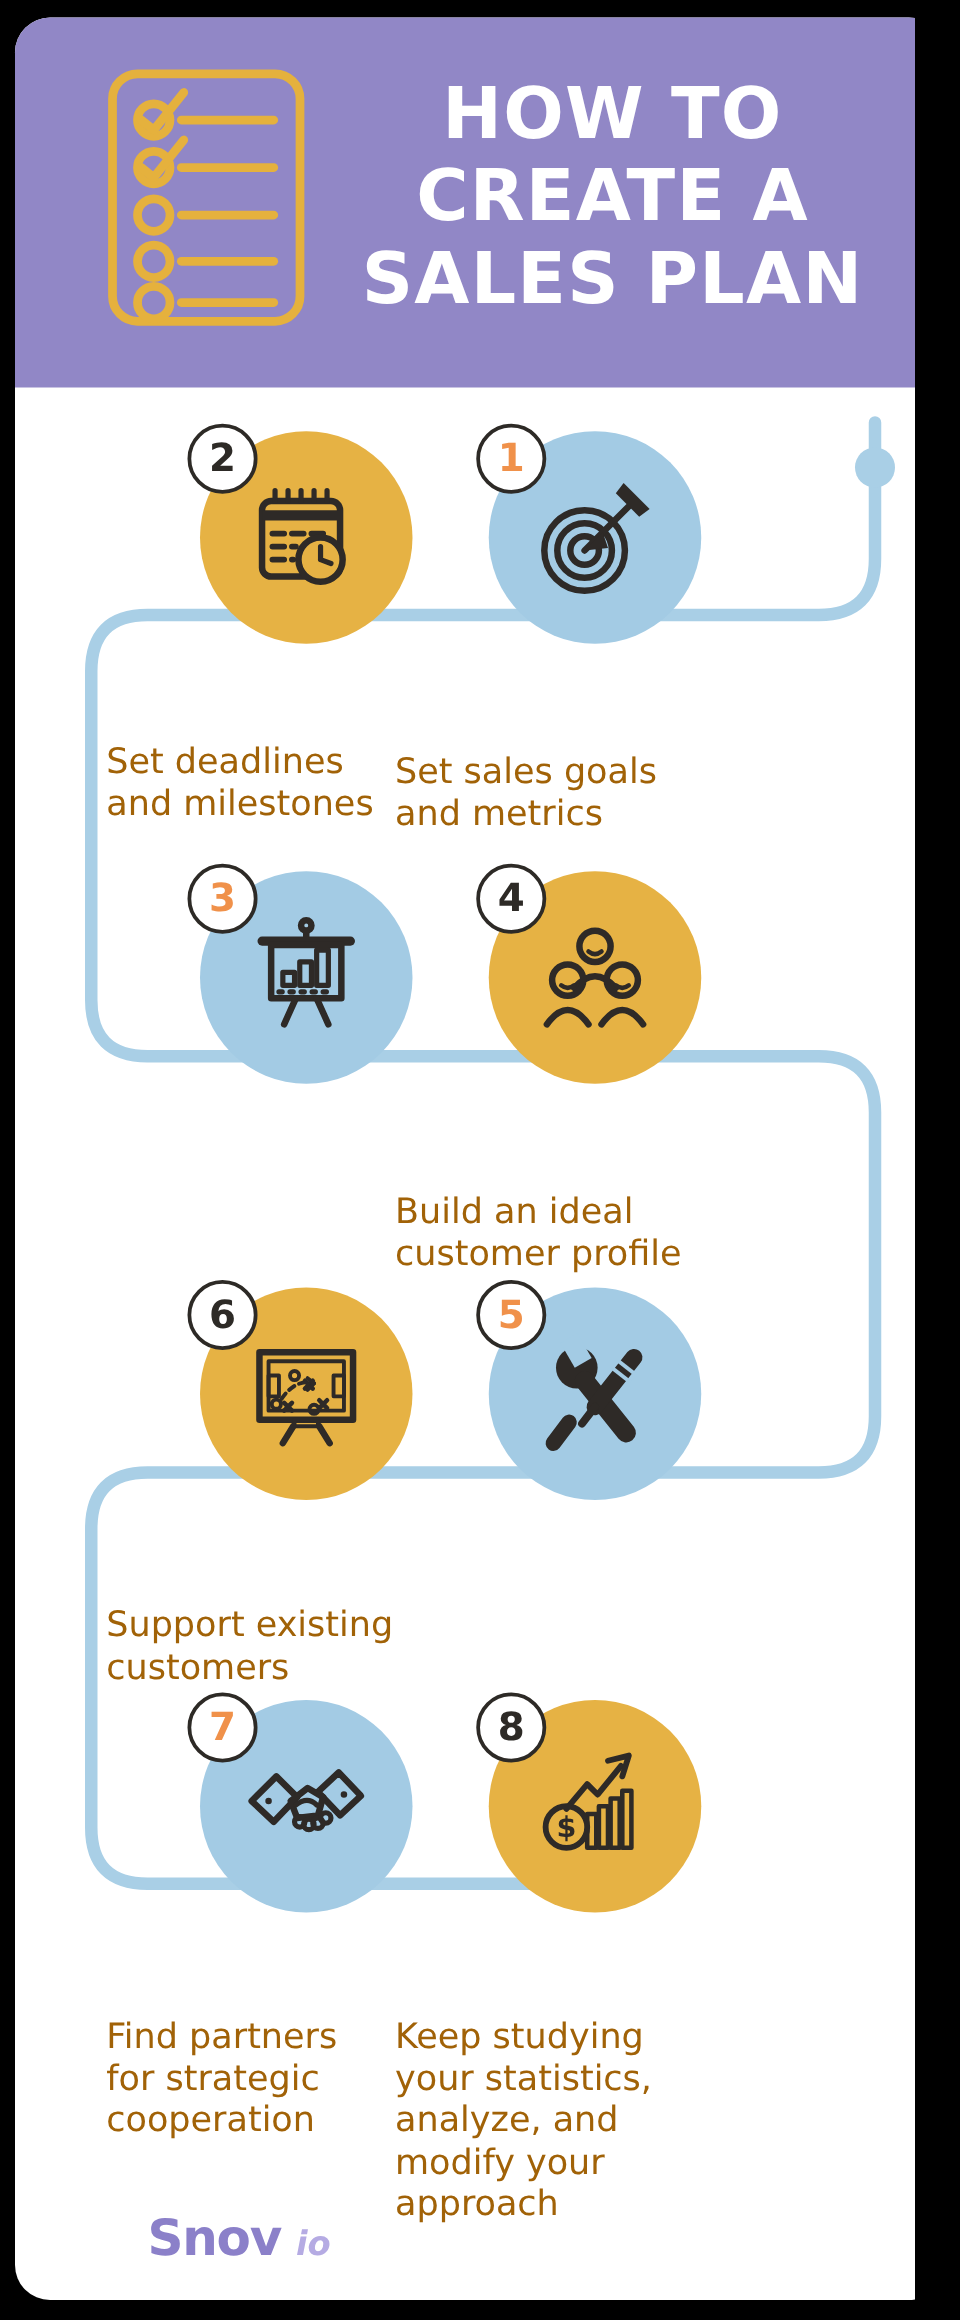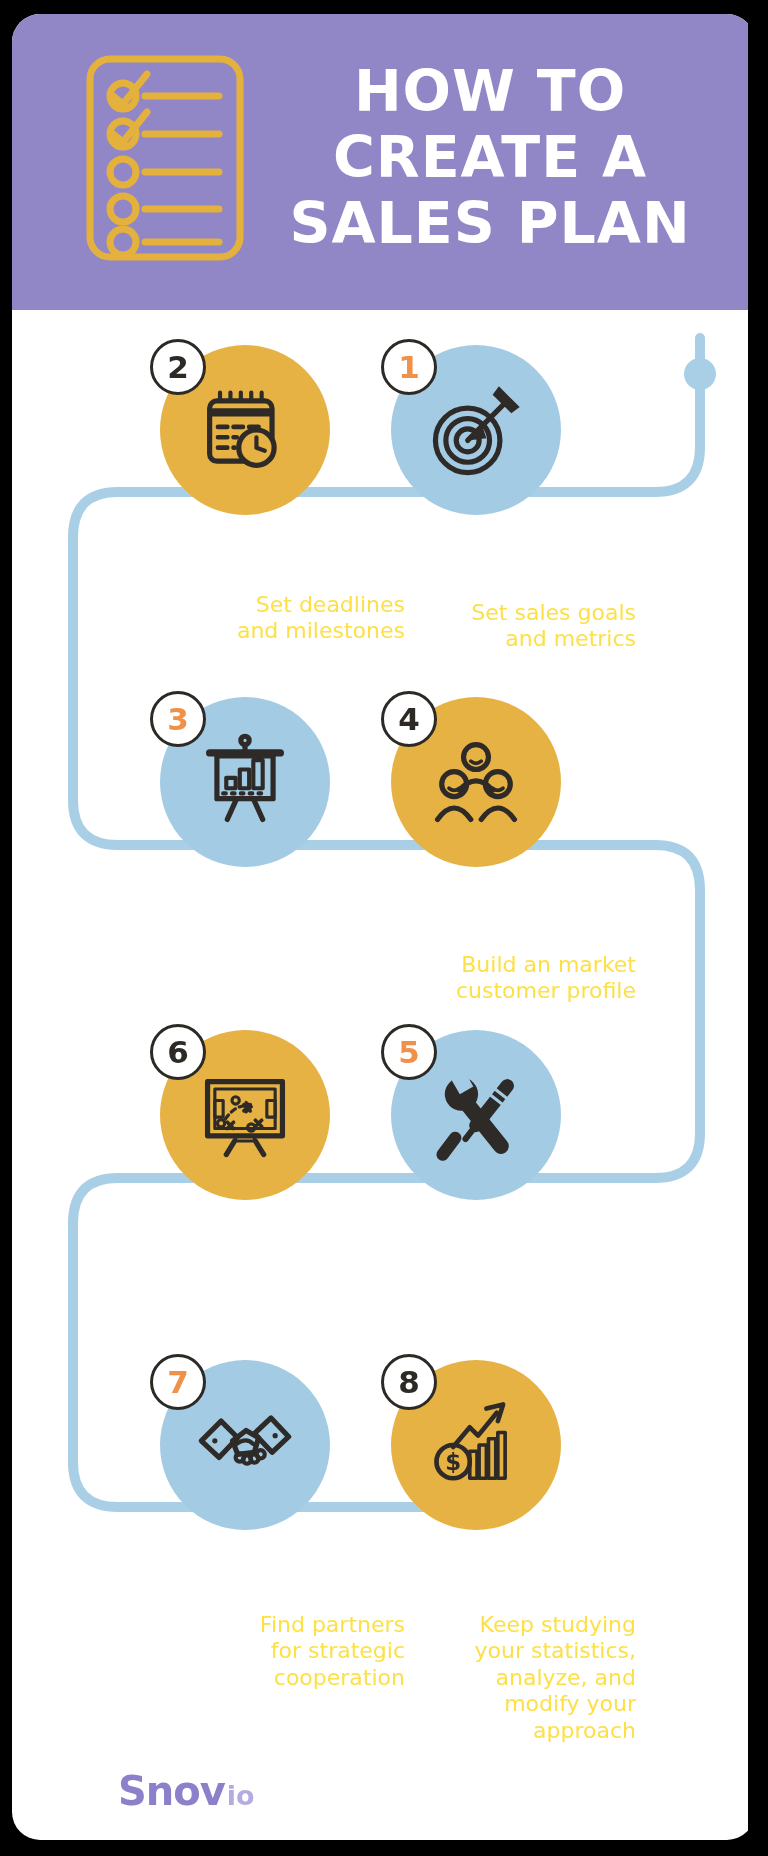--- a/index.html
+++ b/index.html
@@ -1,17 +1,17 @@
 <!DOCTYPE html>
 <html><head>
 <meta charset="utf-8">
 <style>
   html,body{margin:0;padding:0;background:#000;}
   .canvas{position:relative;width:732px;height:1856px;background:#000;overflow:hidden;
-          font-family:"DejaVu Sans","Liberation Sans",sans-serif;padding-left:16px;}
+          font-family:"DejaVu Sans","Liberation Sans",sans-serif;}
   .card{position:absolute;left:12px;top:14px;width:743px;height:1826px;background:#fff;
         border-radius:28px;z-index:0;}
   
   .header{position:absolute;left:12px;top:14px;width:743px;height:296px;background:#9187C6;
           border-radius:28px 28px 0 0;z-index:2;}
   .checklist{position:absolute;left:73px;top:40px;}
   .title{position:absolute;left:228px;top:44px;width:500px;text-align:center;color:#fff;
          font-size:57px;font-weight:bold;line-height:1.16;letter-spacing:1px;white-space:pre-line;}
   
   .connector{position:absolute;left:0;top:0;z-index:1;}
@@ -19,30 +19,30 @@
   .step{position:absolute;width:170px;height:170px;border-radius:50%;display:flex;
         align-items:center;justify-content:center;z-index:2;}
   .badge{position:absolute;left:-10px;top:-6px;width:56px;height:56px;border-radius:50%;
          background:#fff;border:3.5px solid #2D2A26;display:flex;align-items:center;
          justify-content:center;font-size:31px;font-weight:bold;box-sizing:border-box;}
   .r1l{left:160px;top:345px}.r1r{left:391px;top:345px}
   .r2l{left:160px;top:697px}.r2r{left:391px;top:697px}
   .r3l{left:160px;top:1030px}.r3r{left:391px;top:1030px}
   .r4l{left:160px;top:1360px}.r4r{left:391px;top:1360px}
   
-  .step-label{position:absolute;width:320px;text-align:right;color:#fde047;font-size:22px;
+  .step-label{position:absolute;width:320px;text-align:left;color:#a16207;font-size:28px;
               line-height:1.2;white-space:pre-line;z-index:2;}
   .lab-r1l{left:85px;top:592px}.lab-r1r{left:316px;top:600px}
   .lab-r2l{left:85px;top:952px}.lab-r2r{left:316px;top:952px}
   .lab-r3l{left:85px;top:1283px}.lab-r3r{left:316px;top:1283px}
   .lab-r4l{left:85px;top:1612px}.lab-r4r{left:316px;top:1612px}
   
   .brand{position:absolute;left:118px;top:1768px;z-index:2;font-weight:bold;}
   .brand .main{font-size:40px;color:#8B80C9;letter-spacing:-1px;margin-top:12px;}
-  .brand .suffix{font-size:27px;color:#B5ABE3;margin-left:2px;}
+  .brand .suffix{font-size:27px;color:#B5ABE3;font-style:italic;margin-left:12px;}
   svg{display:block;}
 </style>
 </head>
 <body>
 
 <div class="canvas">
   <div class="card"></div>
 
   <svg class="connector" width="768" height="1856" viewBox="0 0 768 1856">
     <path d="M700 338 L700 447 Q700 492 655 492 L118 492 Q73 492 73 537 L73 800 Q73 845 118 845
@@ -207,22 +207,24 @@
         <circle cx="28" cy="66" r="16" stroke-width="4.5"></circle>
         <text x="28" y="74" font-size="22" font-weight="bold" text-anchor="middle" fill="#2E2A27" stroke="none" font-family="DejaVu Sans, sans-serif">$</text>
       </svg>
     </span>
   </div>
 
   <div class="step-label lab-r1r">Set sales goals
 and metrics</div>
   <div class="step-label lab-r1l">Set deadlines
 and milestones</div>
-  <div class="step-label lab-r2r">Build an market
+  <div class="step-label lab-r2r">Build an ideal
 customer profile</div>
+  <div class="step-label lab-r3l">Support existing
+customers</div>
   <div class="step-label lab-r4r">Keep studying
 your statistics,
 analyze, and
 modify your
 approach</div>
   <div class="step-label lab-r4l">Find partners
 for strategic
 cooperation</div>
 
   <div class="brand">

